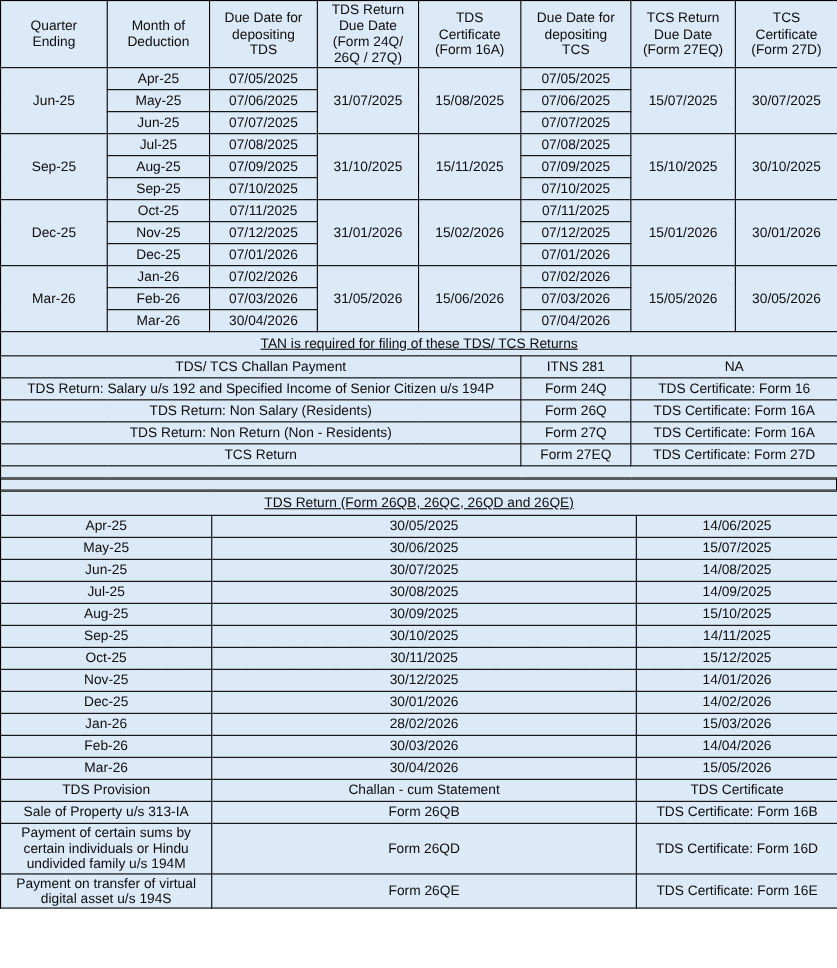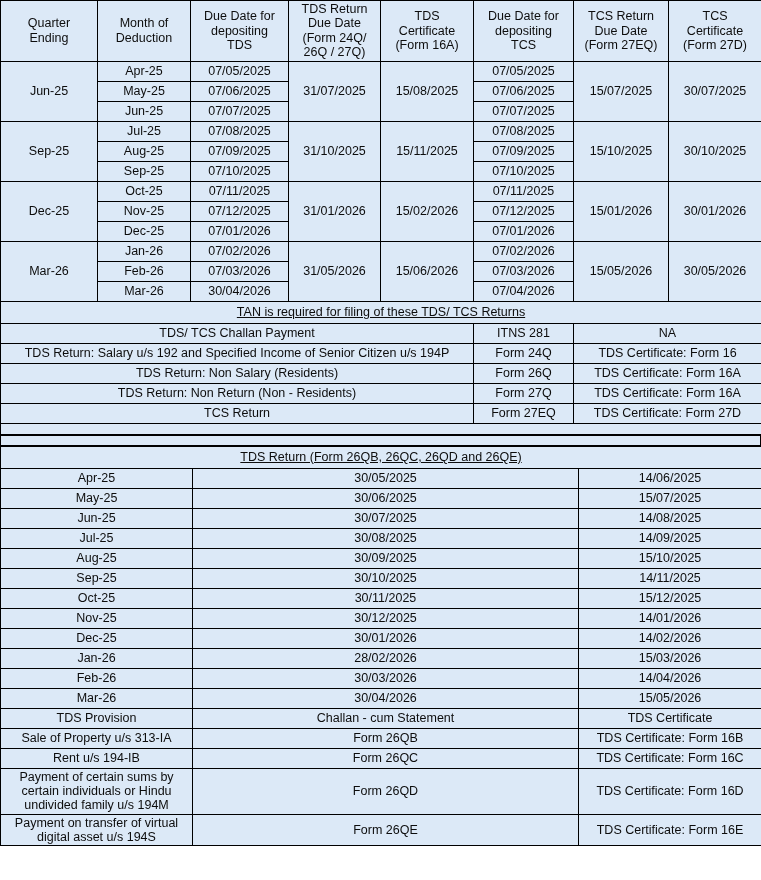--- a/index.html
+++ b/index.html
@@ -314,25 +314,20 @@
           <td>TDS Provision</td>
           <td>Challan - cum Statement</td>
           <td>TDS Certificate</td>
         </tr>
         <tr class="r">
           <td class="left">Sale of Property u/s 313-IA</td>
           <td>Form 26QB</td>
           <td>TDS Certificate: Form 16B</td>
         </tr>
         <tr class="r">
-          <td class="left">Rent u/s 194-IB</td>
-          <td>Form 26QC</td>
-          <td>TDS Certificate: Form 16C</td>
-        </tr>
-        <tr class="r">
           <td class="left">Payment of certain sums by certain individuals or Hindu undivided family u/s 194M</td>
           <td>Form 26QD</td>
           <td>TDS Certificate: Form 16D</td>
         </tr>
         <tr class="r">
           <td class="left">Payment on transfer of virtual digital asset u/s 194S</td>
           <td>Form 26QE</td>
           <td>TDS Certificate: Form 16E</td>
         </tr>
       </tbody>

